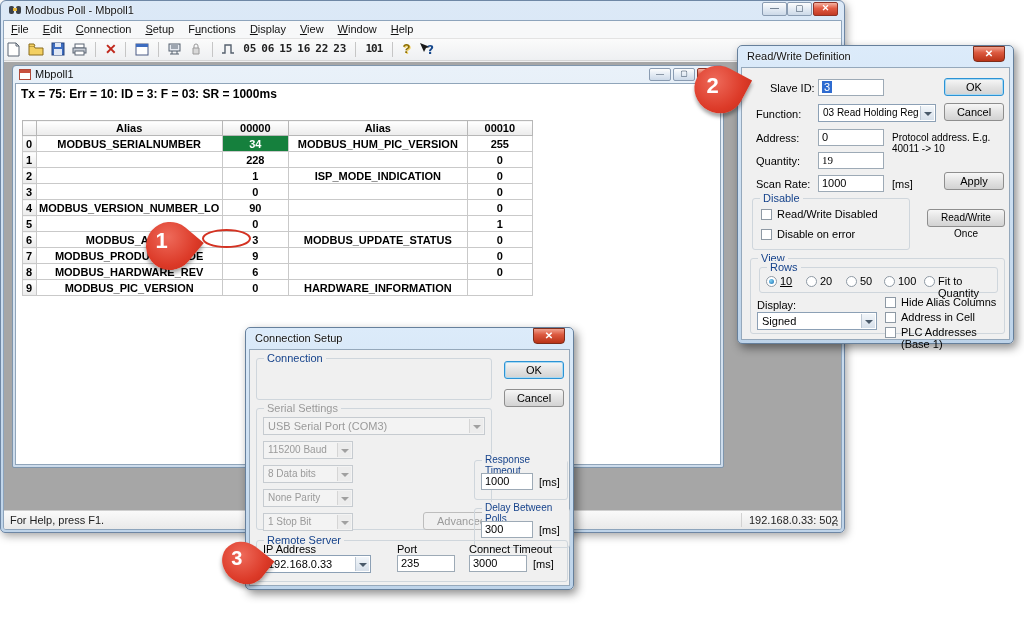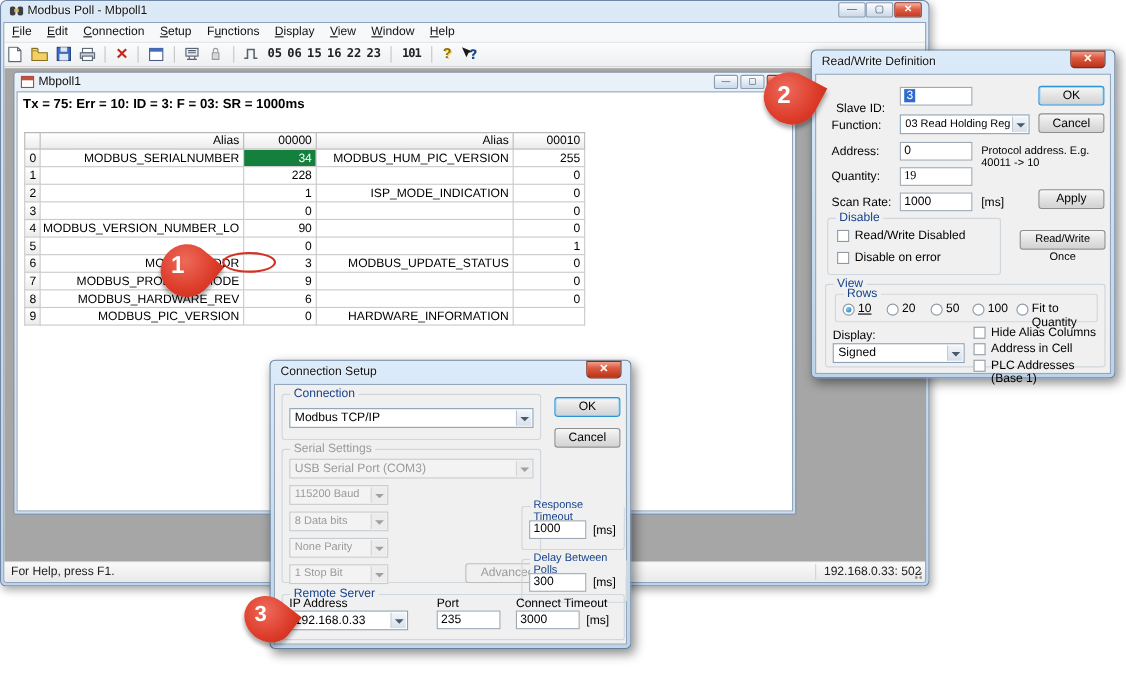--- a/index.html
+++ b/index.html
@@ -52,22 +52,22 @@
   .child-icon::before { content:""; position:absolute; left:0; top:0; right:0; height:3px; background:#c8503e; }
   .ccap-btn { position:absolute; top:2px; height:13px; width:22px;
     background:linear-gradient(#fdfdfd,#e6edf5 45%,#ccd9e8); border:1px solid #8a9cb2; border-radius:2px;
     text-align:center; line-height:10px; font-size:8px; color:#33465c; }
   .ccap-btn.close { background:linear-gradient(#f6b4a3,#e0604a 45%,#c23a24); color:#fff; border-color:#8e3226; font-weight:bold; }
   .child-body { position:absolute; left:2px; right:2px; top:17px; bottom:2px; background:#fff; border:1px solid #90a5ba; overflow:hidden; }
   .poll-status { position:absolute; left:5px; top:3px; font-weight:bold; font-size:12px; color:#000; }
 
   
   table.grid { position:absolute; left:6px; top:36px; border-collapse:collapse; table-layout:fixed; }
-  table.grid th, table.grid td { border:1px solid #c9c9c9; padding:0 3px 0 2px; font-size:11px; font-weight:normal;
-    text-align:right; white-space:nowrap; overflow:hidden; height:16px; }
+  table.grid th, table.grid td { border:1px solid #c9c9c9; padding:0 3px 0 2px; font-size:11px; font-weight:bold;
+    text-align:center; white-space:nowrap; overflow:hidden; height:16px; }
   table.grid th { background:linear-gradient(#ffffff,#ebebeb); border-color:#b7b7b7; height:15px; }
   td.c0 { background:linear-gradient(#ffffff,#ebebeb); border-color:#b7b7b7; text-align:left; padding-left:2px; }
   .col0 { width:14px; } .col1 { width:139px; } .col2 { width:66px; } .col3 { width:179px; } .col4 { width:65px; }
   td.sel { background:#15803d; color:#fff; }
 
   
   .dlg { position:absolute; background:linear-gradient(#dcebfa,#bdd3e9);
     border:1px solid #66809c; border-radius:5px; box-shadow:3px 4px 10px rgba(0,0,0,.45); }
   .dlg-title { position:absolute; left:9px; top:4px; color:#111; text-shadow:0 0 2px #fff; }
   .dlg-close { position:absolute; right:8px; top:0px; width:32px; height:16px;
@@ -305,21 +305,21 @@
       <span class="status-right">192.168.0.33: 502</span>
       <span class="grip"></span>
     </div>
   </div>
 </div>
 
 <div class="dlg" style="left:737px; top:45px; width:277px; height:299px; z-index:40;">
   <span class="dlg-title">Read/Write Definition</span>
   <span class="dlg-close">✕</span>
   <div class="dlg-client">
-    <span class="lbl" style="left:18px; top:14px;margin-top:11px;">Slave ID:</span>
+    <span class="lbl" style="left:28px; top:14px;">Slave ID:</span>
     <div class="textbox" style="left:76px; top:11px; width:66px;"><span class="selval">3</span></div>
     <div class="btn focus" style="left:202px; top:10px; width:60px;">OK</div>
 
     <span class="lbl" style="left:14px; top:40px;">Function:</span>
     <div class="combo" style="left:76px; top:36px; width:118px;">
       <span class="ct" style="font-size:10px;">03 Read Holding Registers (4x)</span>
         <span class="ca"></span>
     </div>
     <div class="btn" style="left:202px; top:35px; width:60px;">Cancel</div>
 
@@ -373,24 +373,20 @@
     </div>
   </div>
 </div>
 
 <div class="dlg" style="left:245px; top:327px; width:329px; height:263px; z-index:45;">
   <span class="dlg-title">Connection Setup</span>
   <span class="dlg-close">✕</span>
   <div class="dlg-client">
     <div class="groupbox" style="left:6px; top:8px; width:236px; height:42px;">
       <span class="gb-label">Connection</span>
-      <div class="combo" style="left:6px; top:12px; width:222px;">
-        <span class="ct">Modbus TCP/IP</span>
-          <span class="ca"></span>
-      </div>
     </div>
     <div class="btn focus" style="left:254px; top:11px; width:60px;">OK</div>
     <div class="btn" style="left:254px; top:39px; width:60px;">Cancel</div>
 
     <div class="groupbox" style="left:6px; top:58px; width:236px; height:122px;">
       <span class="gb-label dis">Serial Settings</span>
       <div class="combo dis" style="left:6px; top:8px; width:222px;">
         <span class="ct">USB Serial Port (COM3)</span>
           <span class="ca"></span>
       </div>

